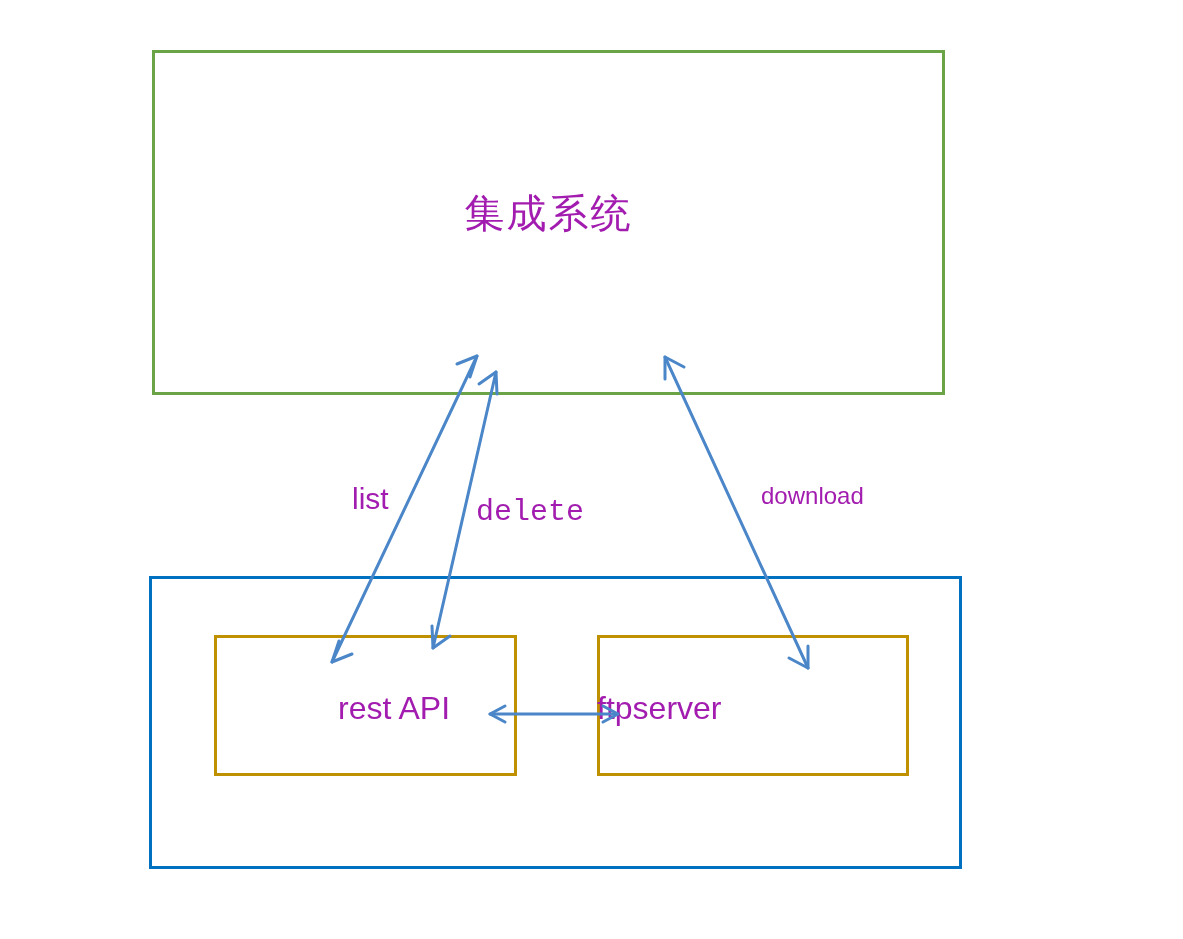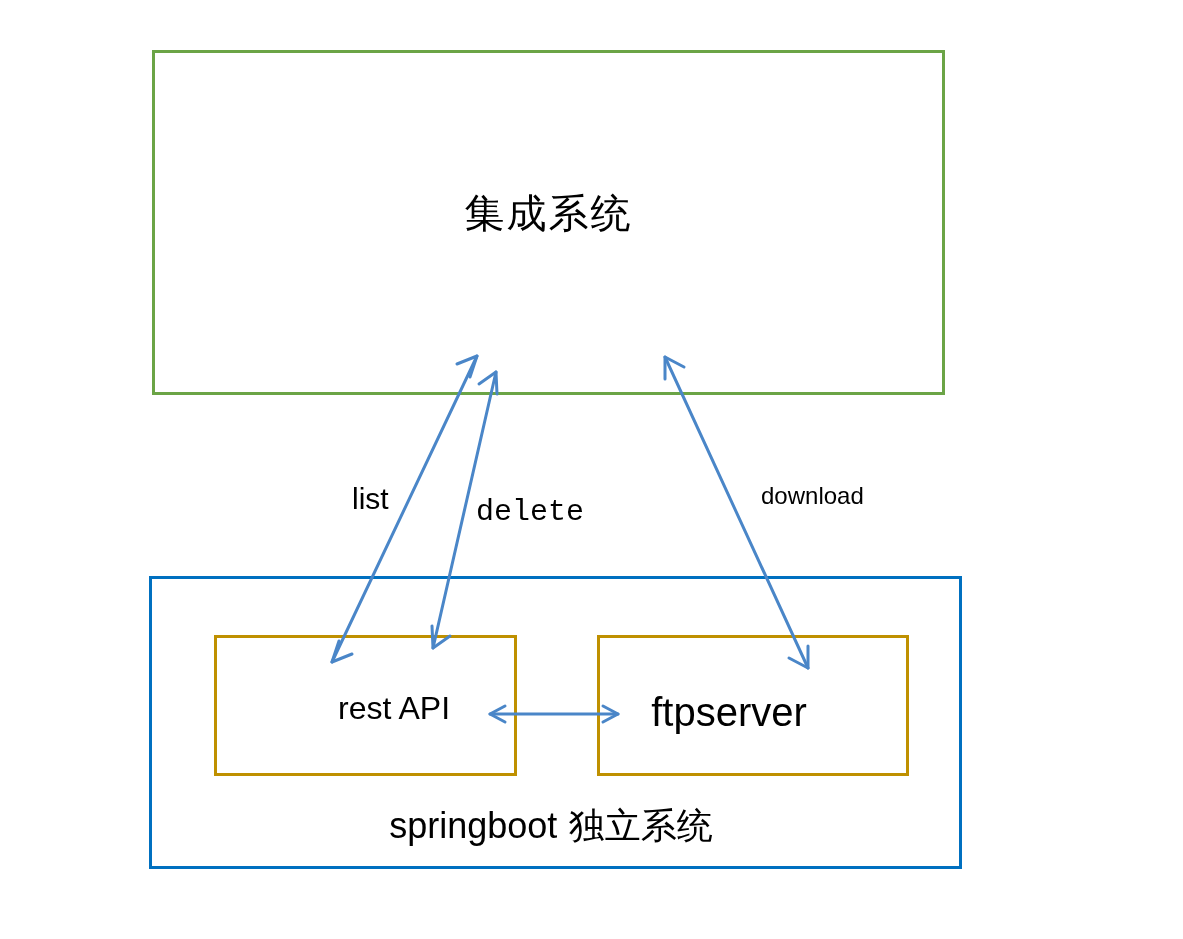--- a/index.html
+++ b/index.html
@@ -52,21 +52,21 @@
     left: 597px;
     top: 635px;
     width: 312px;
     height: 141px;
     border: 3px solid #bf9000;
   }
 
   
   .label {
     position: absolute;
-    color: #000000;
+    color: #a21caf;
     white-space: nowrap;
     line-height: 1;
   }
 
   .cjk {
     font-family: "DejaVu Serif", "Liberation Serif", serif;
   }
 
   #integrated-system-label {
     left: 0;
@@ -96,22 +96,21 @@
     top: 692px;
     width: 360px;
     text-align: center;
     font-size: 32px;
   }
 
   #ftpserver-label {
     left: 597px;
     top: 692px;
     width: 264px;
-    text-align: center;
-    font-size: 40px;
+    font-size: 32px;
   }
 
   #list-label {
     left: 320px;
     top: 484px;
     font-size: 30px;
     margin-left: 32px;
   }
 
   #delete-label {
@@ -139,21 +138,20 @@
 </style>
 </head>
 <body>
 
 <div id="canvas">
 
   <div class="box" id="integrated-system-box"></div>
   <div class="label cjk" id="integrated-system-label">集成系统</div>
 
   <div class="box" id="springboot-box"></div>
-  <div class="label" id="springboot-label"><span class="ascii-part">springboot</span><span class="cjk-part"> 独立系统</span></div>
 
   <div class="box" id="rest-api-box"></div>
   <div class="label" id="rest-api-label">rest API</div>
 
   <div class="box" id="ftpserver-box"></div>
   <div class="label" id="ftpserver-label">ftpserver</div>
 
   <div class="label" id="list-label">list</div>
   <div class="label" id="delete-label">delete</div>
   <div class="label" id="download-label">download</div>

